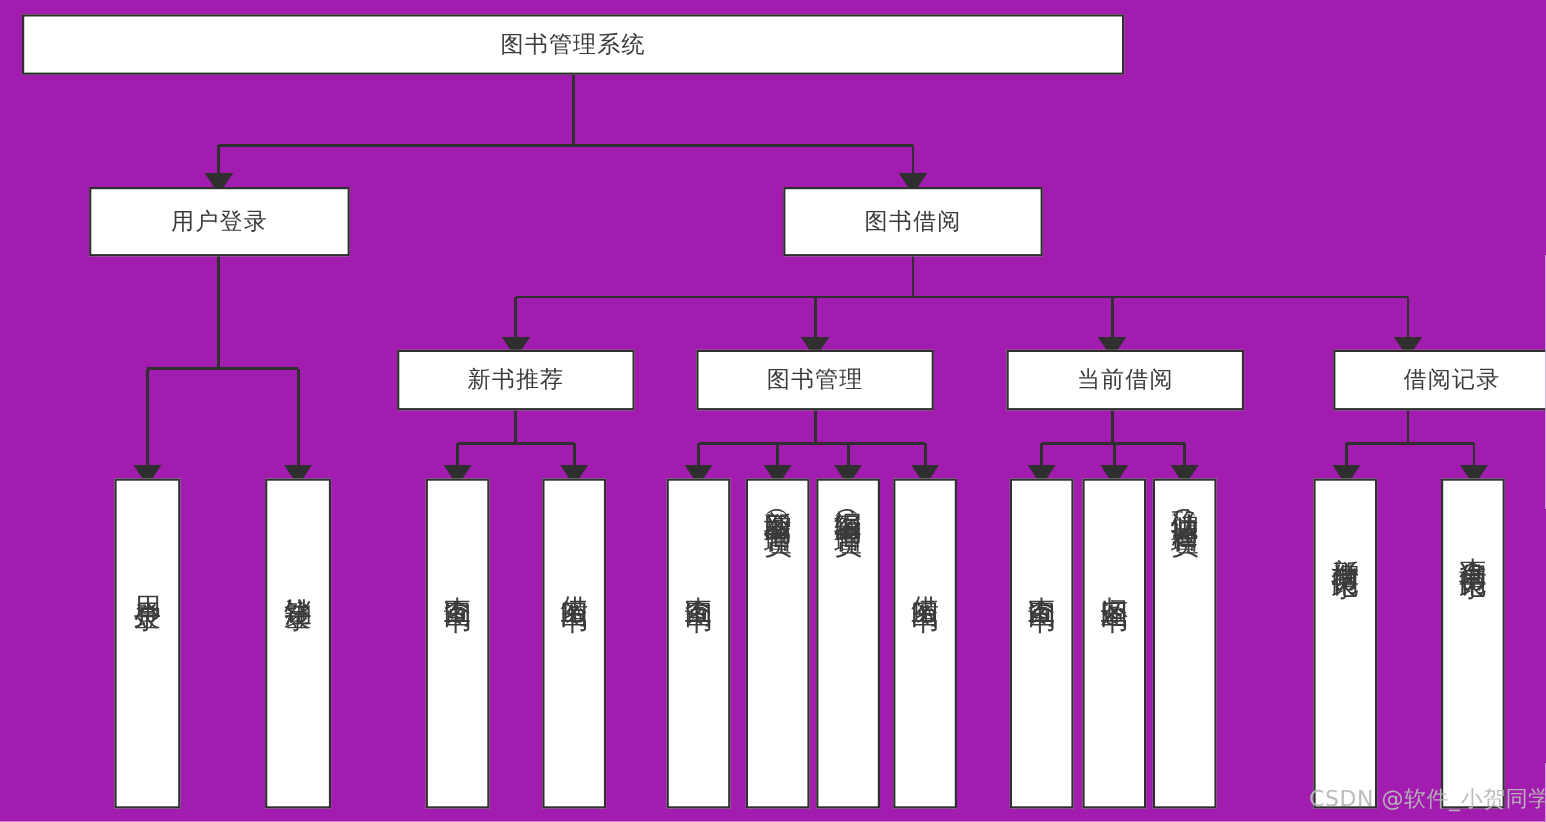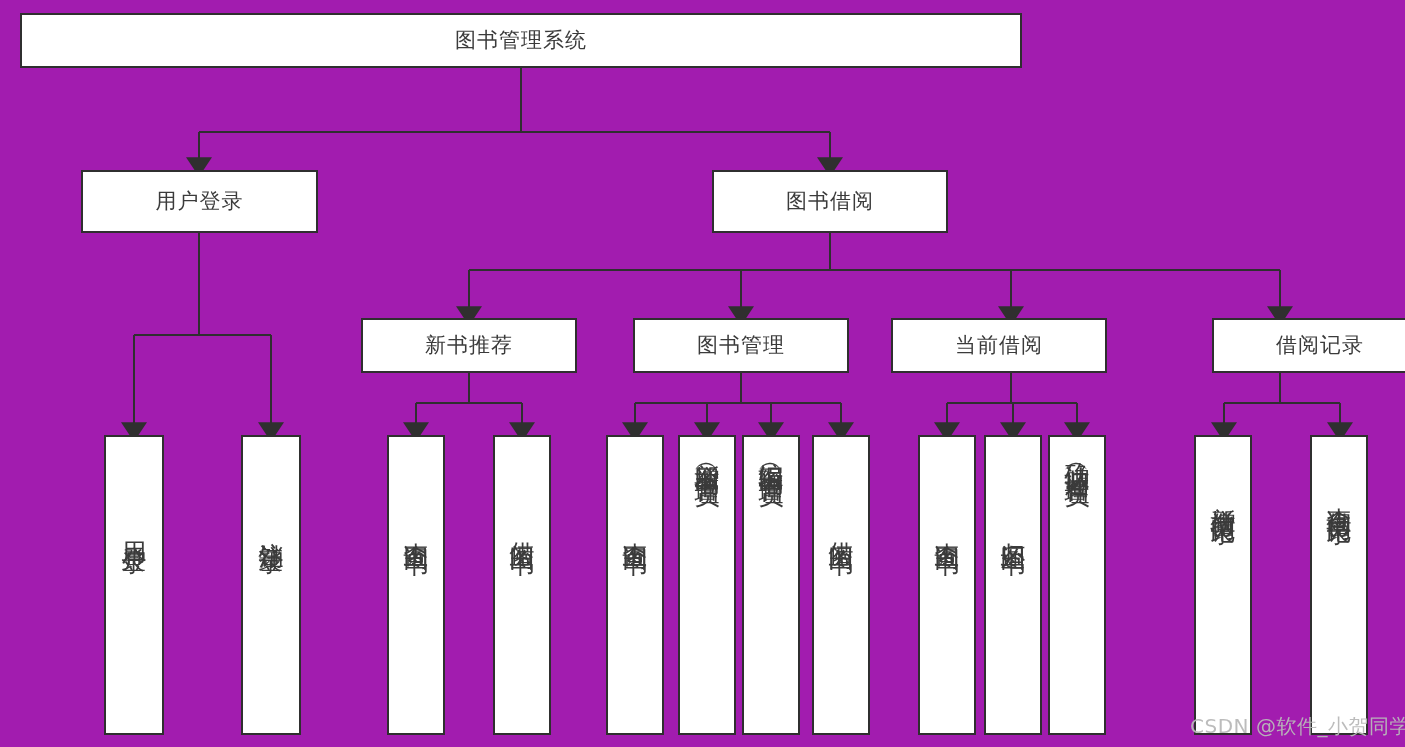--- a/index.html
+++ b/index.html
@@ -138,21 +138,21 @@
   </div>
 
   <div class="node h" style="left:361px; top:318px; width:216px; height:55px;">
     <span class="node-label">新书推荐</span>
   </div>
 
   <div class="node h" style="left:633px; top:318px; width:216px; height:55px;">
     <span class="node-label">图书管理</span>
   </div>
 
-  <div class="node h" style="left:891px; top:318px; width:216px; height:55px;">
+  <div class="node h" style="left:915px; top:318px; width:216px; height:55px;">
     <span class="node-label">当前借阅</span>
   </div>
 
   <div class="node h" style="left:1172px; top:318px; width:216px; height:55px;margin-left:40px;">
     <span class="node-label">借阅记录</span>
   </div>
 
   <div class="node v" style="left:104px; top:435px; width:60px; height:300px; padding-top:85px;">
     <span class="node-label">用户登录</span>
   </div>

